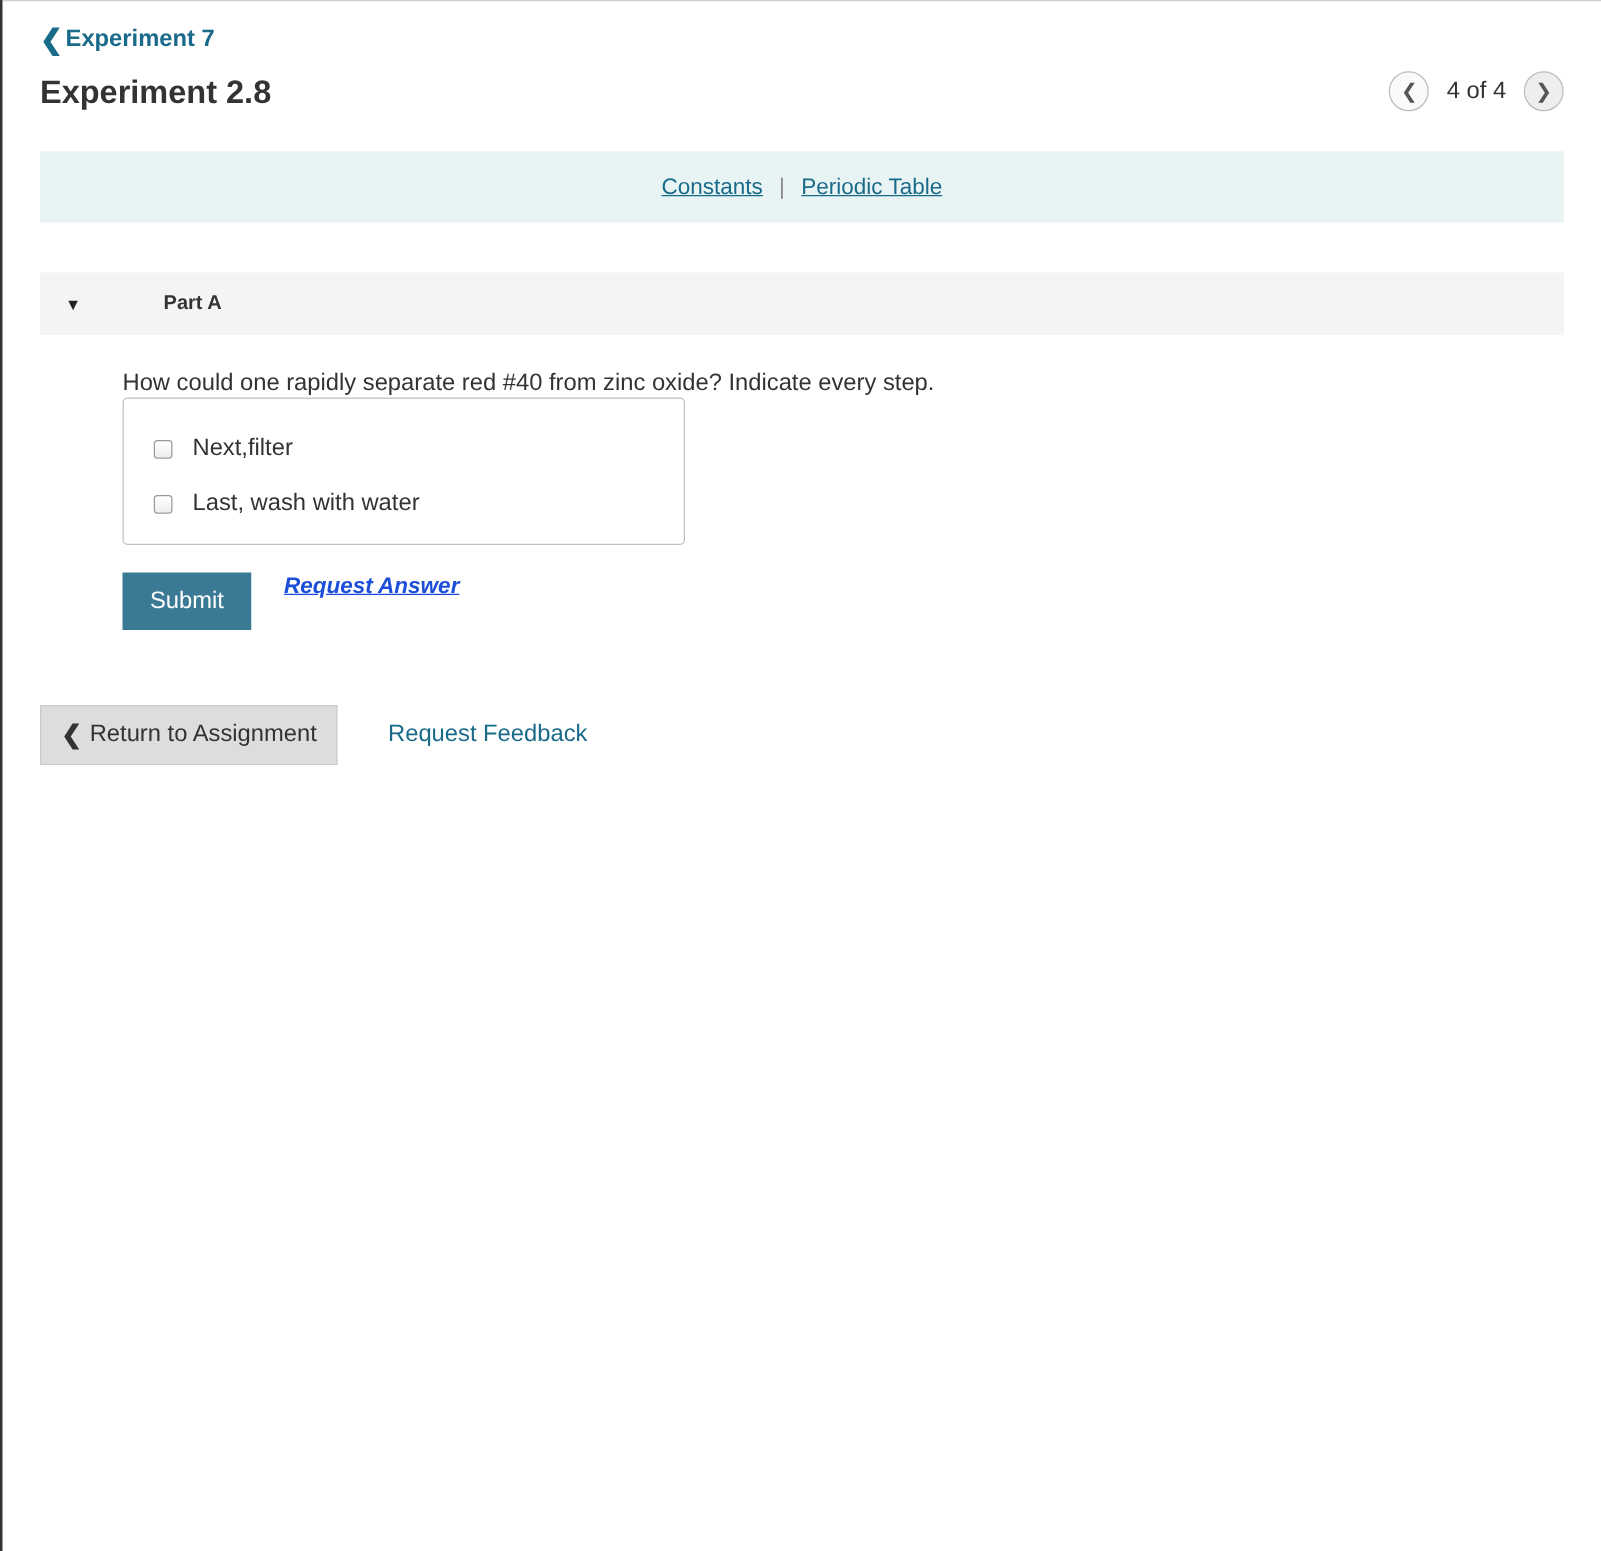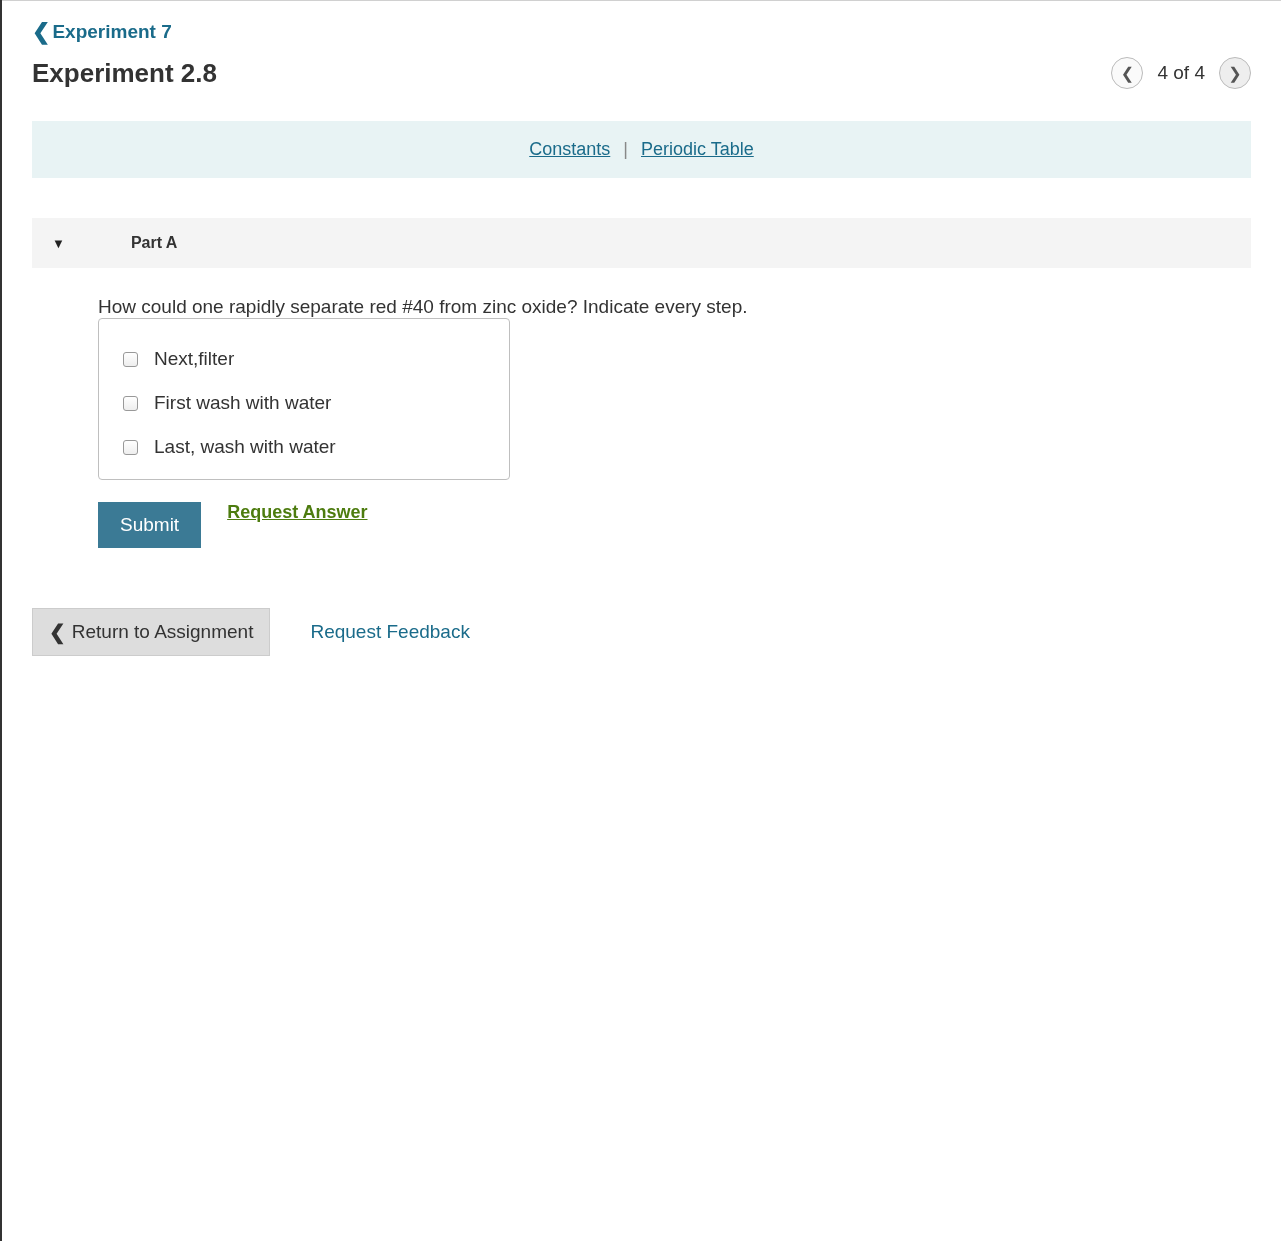--- a/index.html
+++ b/index.html
@@ -85,21 +85,21 @@
       margin-left: 44px;
     }
     .question-area { padding-left: 66px; }
     .question-text {
       font-size: 19px;
       color: #333;
     }
     .options-box {
       border: 1px solid #bfbfbf;
       border-radius: 4px;
-      width: 412px;
+      width: 450px;
       padding: 18px 18px 10px;
       margin-bottom: 22px;
     }
     .option-row {
       display: flex;
       align-items: center;
       gap: 16px;
       padding: 11px 6px;
       font-size: 19px;
       color: #333;
@@ -119,24 +119,25 @@
     }
     .submit-btn {
       background: #3b7a95;
       color: #fff;
       border: none;
       padding: 12px 22px;
       font-size: 19px;
       cursor: pointer;
     }
     .request-link {
-      color: #4d7c0f;
+      color: #1d4ed8;
       text-decoration: underline;
       font-weight: bold;
       font-size: 18px;
+      font-style: italic;
     }
     .footer-row {
       display: flex;
       align-items: center;
       gap: 40px;
     }
     .return-btn {
       background: #ddd;
       border: 1px solid #ccc;
       padding: 12px 16px;
@@ -188,24 +189,20 @@
     <span class="part-title">Part A</span>
   </div>
 
   <div class="question-area">
     <div class="question-text">How could one rapidly separate red #40 from zinc oxide?  Indicate every step.</div>
 
     <div class="options-box">
       <div class="option-row">
         <span class="option-check"></span>
         <span>Next,filter</span>
-      </div>
-      <div class="option-row">
-        <span class="option-check"></span>
-        <span>First wash with water</span>
       </div>
       <div class="option-row">
         <span class="option-check"></span>
         <span>Last, wash with water</span>
       </div>
     </div>
 
     <div class="actions-row">
       <button class="submit-btn">Submit</button>
       <a class="request-link">Request Answer</a>

